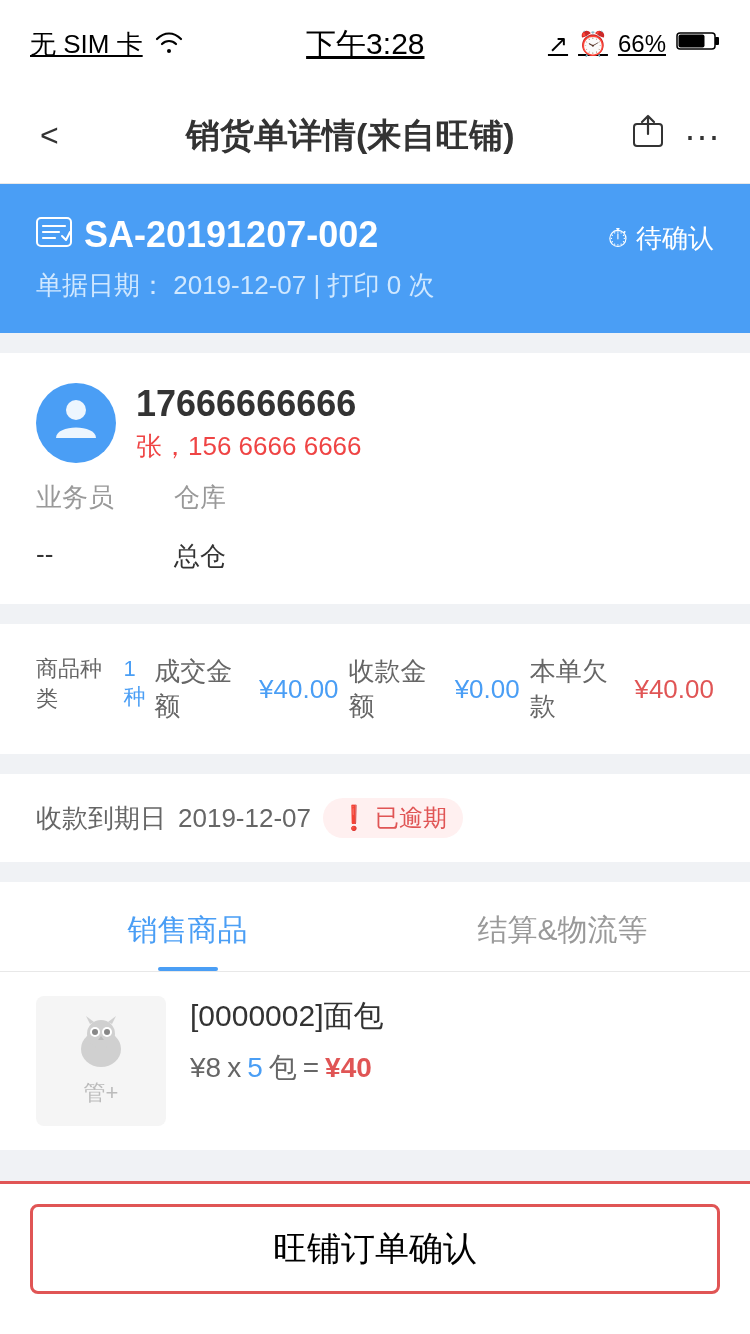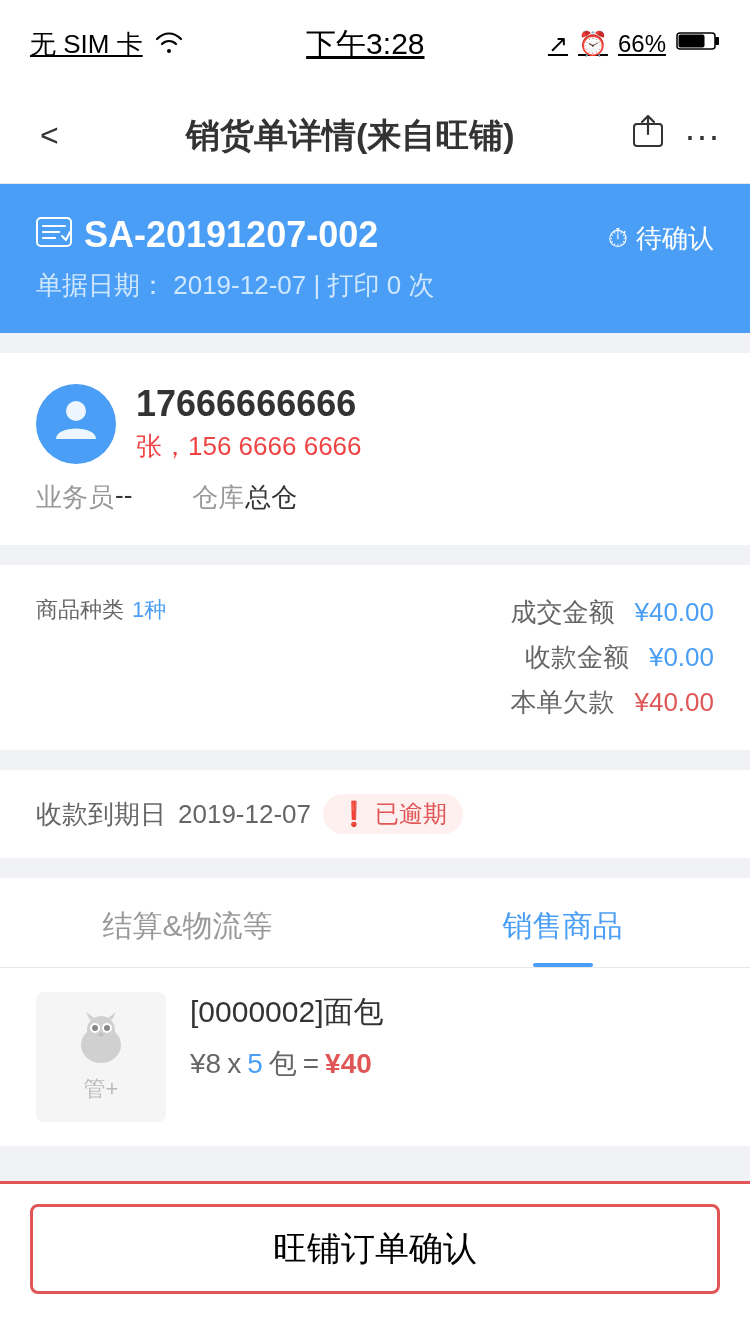--- a/index.html
+++ b/index.html
@@ -96,21 +96,21 @@
     }
 
     
     .card {
       background: #fff;
       margin-top: 20px;
       padding: 30px 36px;
     }
     .customer-row {
       display: flex;
-      align-items: center;
+      align-items: flex-start;
       gap: 20px;
       margin-bottom: 12px;
     }
     .avatar {
       width: 80px;
       height: 80px;
       border-radius: 50%;
       background: #4a9ef5;
       display: flex;
       align-items: center;
@@ -131,21 +131,21 @@
       color: #ef4444;
       margin-top: 4px;
     }
     .customer-meta {
       display: flex;
       gap: 60px;
       margin-top: 16px;
       font-size: 26px;
       color: #666;
     }
-    .meta-item { display: flex; gap: 1px; }
+    .meta-item { display: flex; gap: 24px; flex-direction: column; }
     .meta-label { color: #999; }
     .meta-value { color: #333; }
 
     
     .stats-card {
       background: #fff;
       margin-top: 20px;
       padding: 30px 36px;
       display: flex;
       justify-content: space-between;
@@ -160,21 +160,21 @@
       font-size: 22px;
       color: #666;
       margin-bottom: 8px;
       display: flex;
       align-items: center;
       gap: 8px;
     }
     .stats-value-blue { color: #4a9ef5; }
     .stats-right {
       display: flex;
-      flex-direction: column;
+      flex-direction: row;
       align-items: flex-end;
       gap: 10px;
     }
     .stats-row {
       display: flex;
       gap: 20px;
       align-items: center;
       font-size: 26px;
     }
     .stats-label { color: #666; }
@@ -437,25 +437,25 @@
   <span>收款到期日</span>
   <span>2019-12-07</span>
   <span class="overdue-badge">
     <span>❗</span>
     <span>已逾期</span>
   </span>
 </div>
 
 <div class="tabs-container">
   <div class="tabs-header">
+    <div class="tab-item active">
+      <span>销售商品</span>
+    </div>
     <div class="tab-item">
       <span>结算&amp;物流等</span>
-    </div>
-    <div class="tab-item active">
-      <span>销售商品</span>
     </div>
   </div>
 
   <div class="product-item">
     <div class="product-thumb">
       <div class="product-thumb-inner">
         <svg width="70" height="60" viewBox="0 0 70 60">
 
           <ellipse cx="35" cy="35" rx="20" ry="18" fill="#d0d0d0"></ellipse>
 

